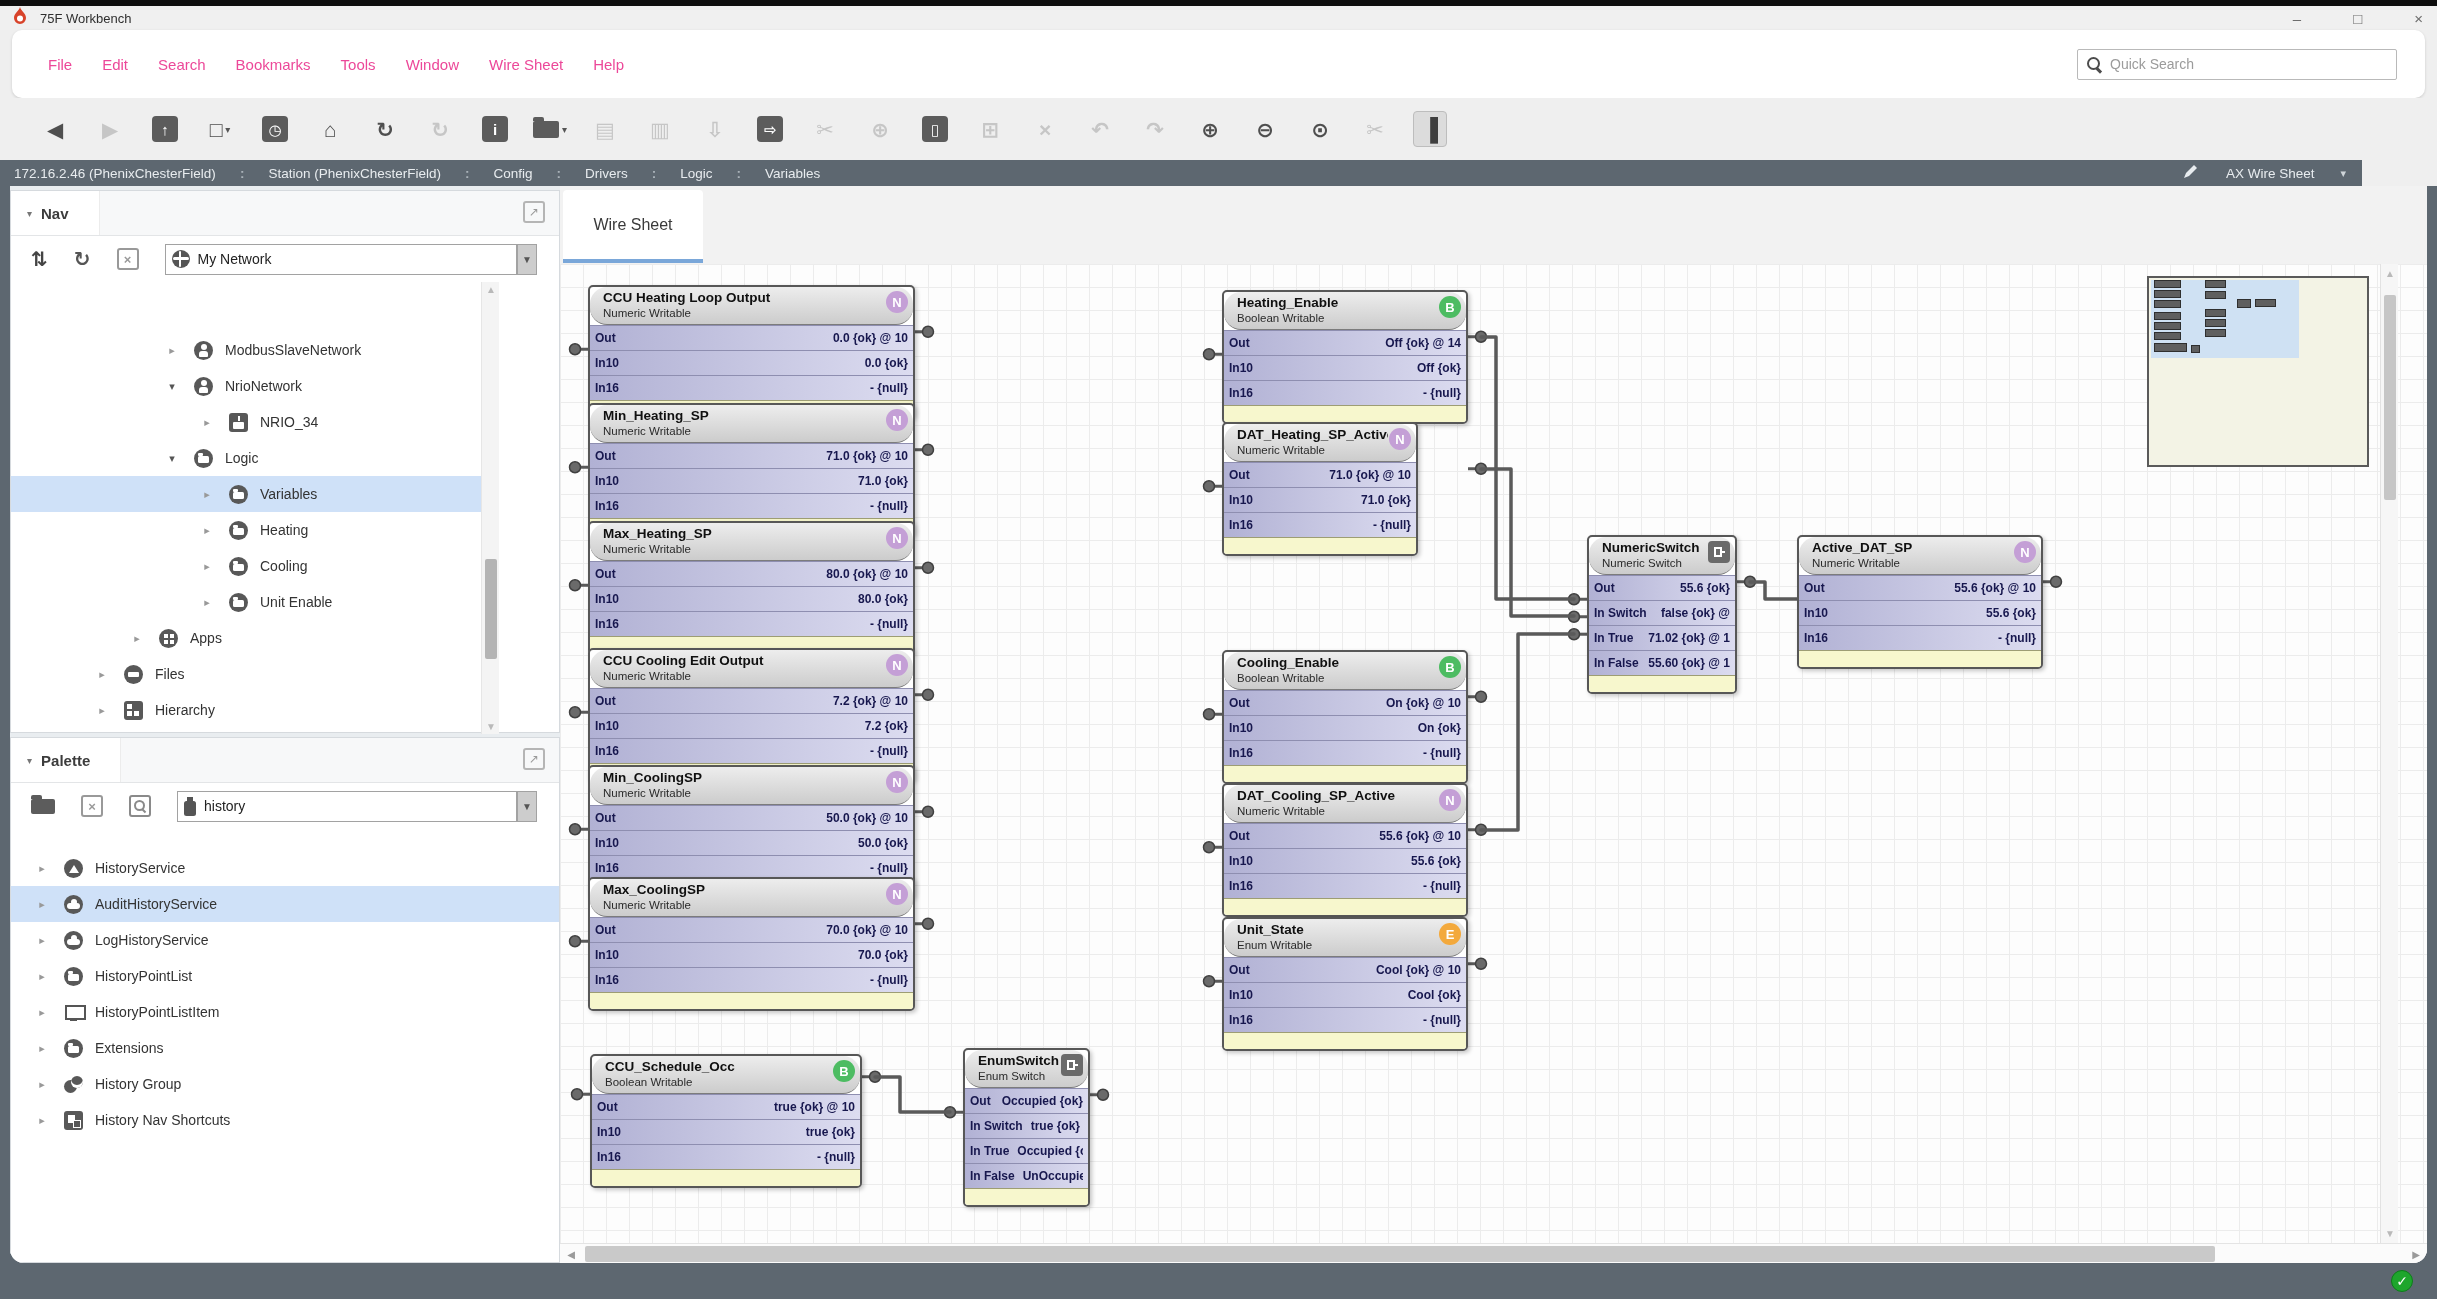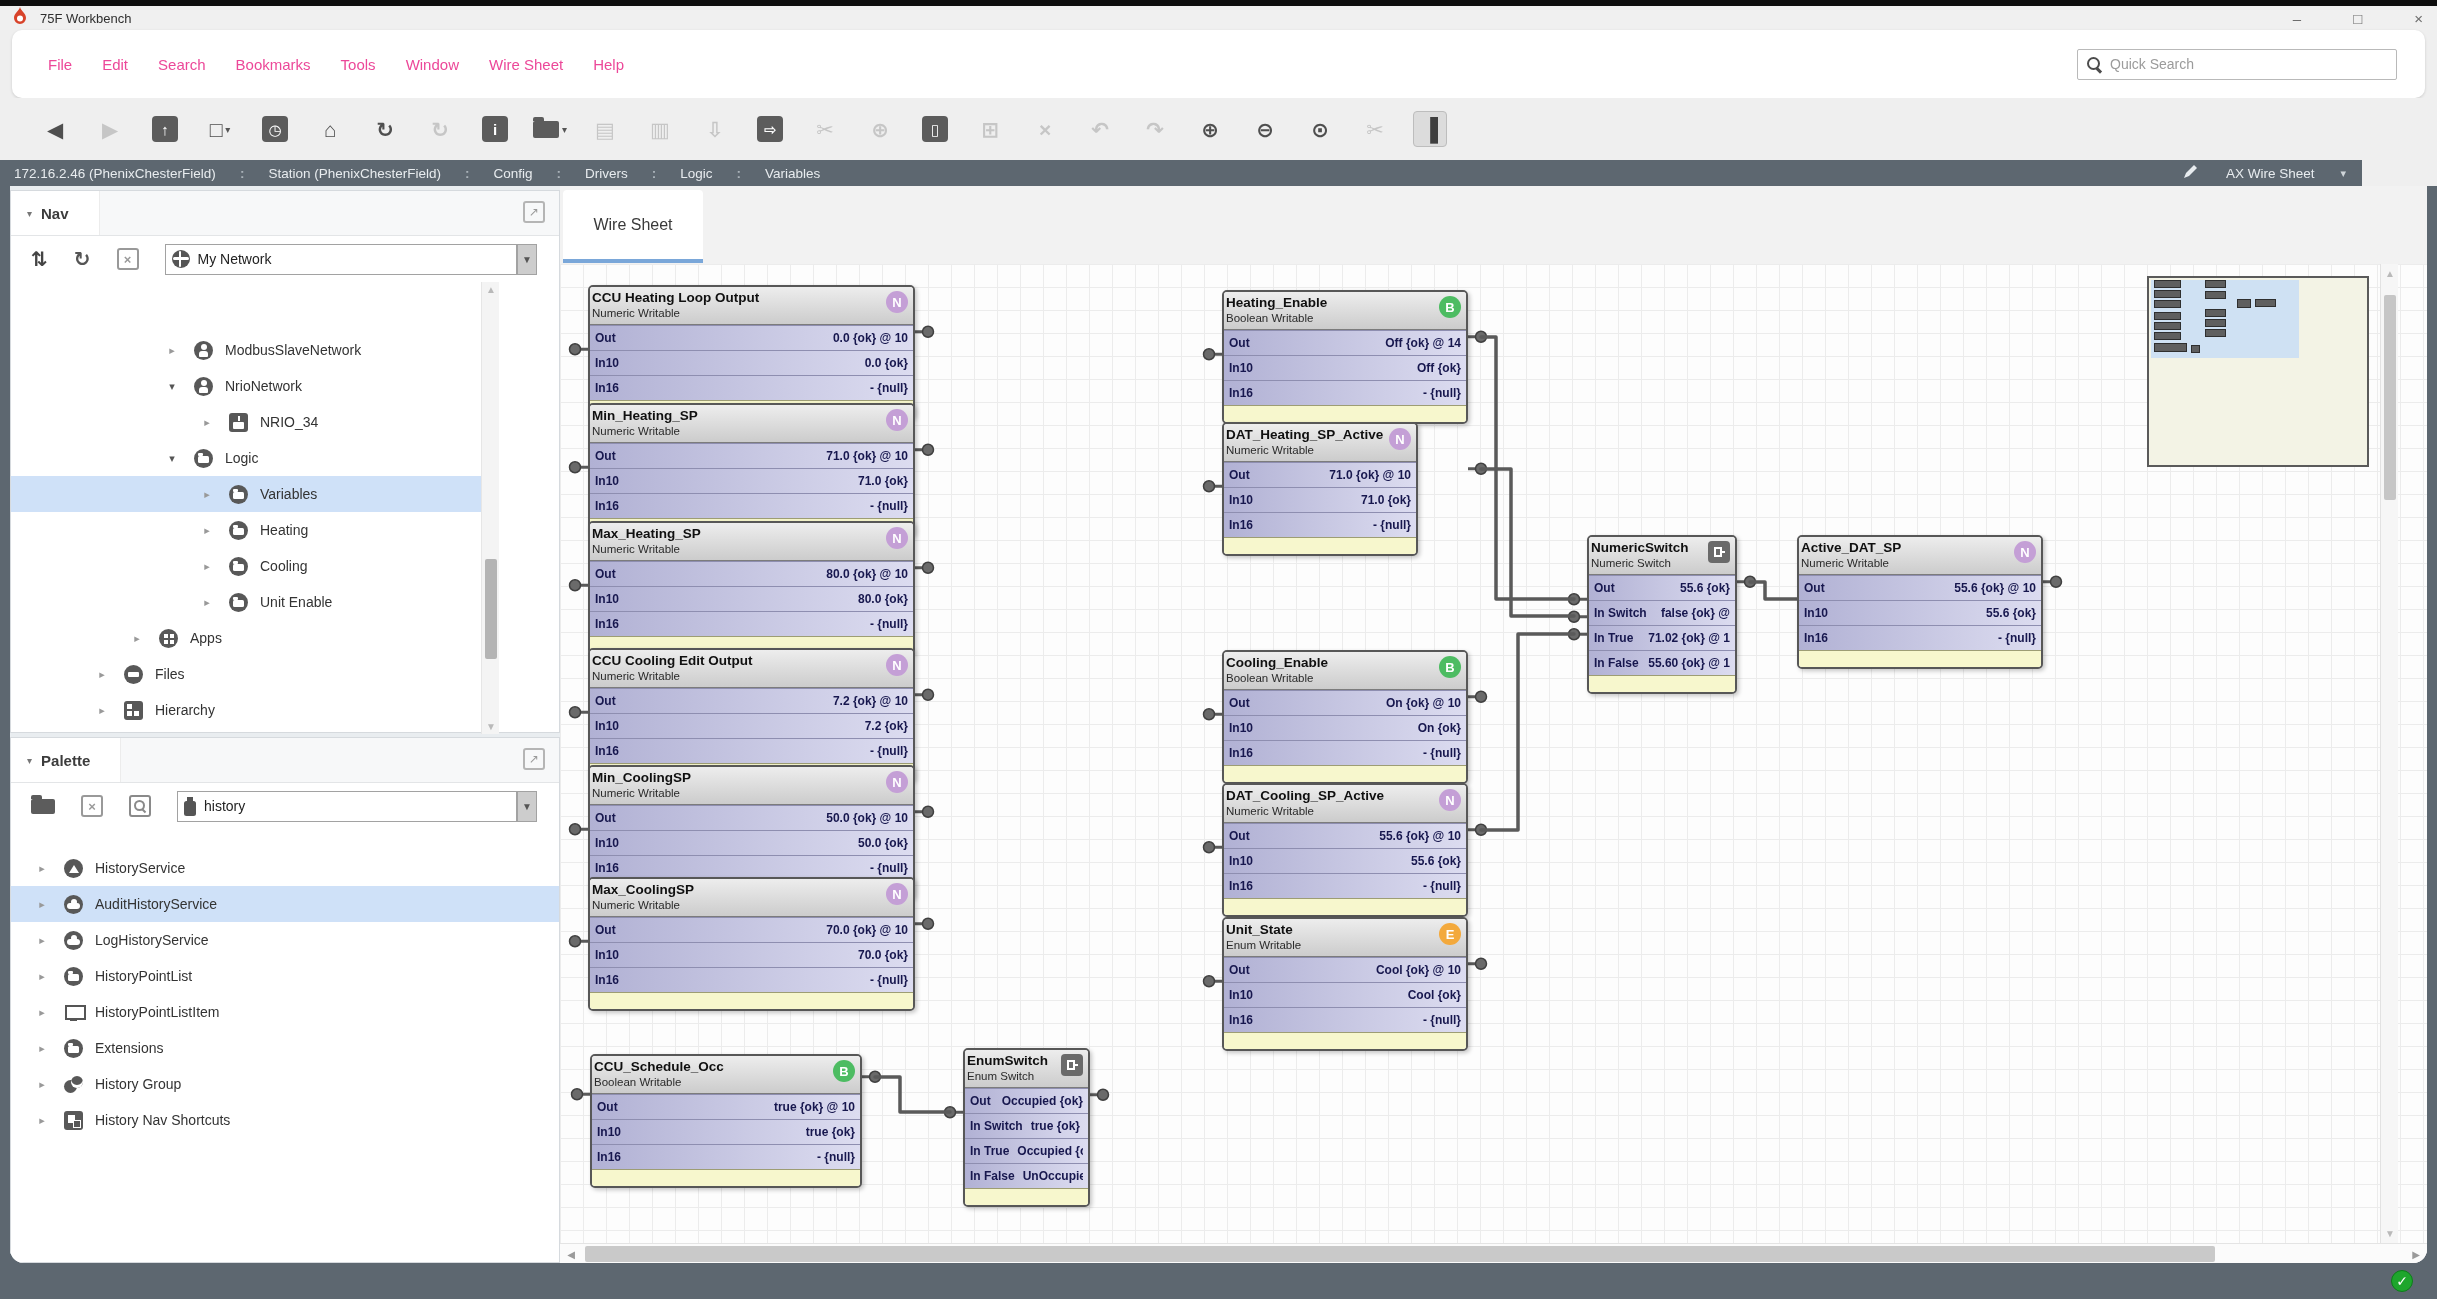--- a/index.html
+++ b/index.html
@@ -121,21 +121,21 @@
   #sheet { position:absolute; left:550px; top:0; width:1867px; height:1077px; background:#f2f2f2; }
   #tabrow { position:absolute; left:0; top:0; width:1867px; height:78px; background:#f2f2f2; }
   #wstab { position:absolute; left:3px; top:4px; width:140px; height:69px; background:#fff; display:flex; align-items:center; justify-content:center; font-size:16px; color:#3a3a3a; border-radius:4px 4px 0 0; }
   #wstab-underline { position:absolute; left:3px; top:73px; width:140px; height:4px; background:#7aa7d9; }
   #canvas { position:absolute; left:0; top:78px; width:1867px; height:979px; background-color:#fdfdfd;
     background-image:linear-gradient(to right,#ececec 1px,transparent 1px),linear-gradient(to bottom,#ececec 1px,transparent 1px);
     background-size:23px 23px; overflow:hidden; }
   #wire-svg { position:absolute; left:0; top:0; pointer-events:none; }
   
   .block { position:absolute; border:2px solid #575757; border-radius:5px; background:#fff; box-shadow:2px 2px 4px rgba(0,0,0,.22); overflow:hidden; }
-  .bheader { position:relative; height:38px; background:linear-gradient(#ededed,#cccccc); padding:2px 28px 0 2px; border-bottom:1px solid #7c7c7c; }
+  .bheader { position:relative; height:38px; background:linear-gradient(#ededed,#cccccc); padding:2px 28px 0 13px; border-bottom:1px solid #7c7c7c;border-radius:17px; }
   .btitle { display:block; font-weight:bold; font-size:13.5px; line-height:17px; color:#101010; white-space:nowrap; overflow:hidden; }
   .bsub { display:block; font-size:11.5px; line-height:14px; color:#2a2a2a; white-space:nowrap; overflow:hidden; }
   .badge { position:absolute; top:4px; right:5px; width:22px; height:22px; border-radius:50%; color:#fff; font-weight:bold; font-size:13px; display:flex; align-items:center; justify-content:center; }
   .badge-N { background:#c49fd6; }
   .badge-B { background:#4dbc62; }
   .badge-E { background:#f3a93c; }
   .badge-switch { border-radius:4px; background:#6a6a6a; }
   .brow { height:17.5px; display:flex; justify-content:space-between; align-items:center; padding:12px 5px; background:linear-gradient(90deg,#b1b1d4,#dcdcf0); border-top:1px solid #8e8eb0; font-size:12px; font-weight:bold; color:#17174e; white-space:nowrap; overflow:hidden; }
   .brow:first-of-type { border-top:none; }
   .blabel { margin-right:8px; flex:none; }

